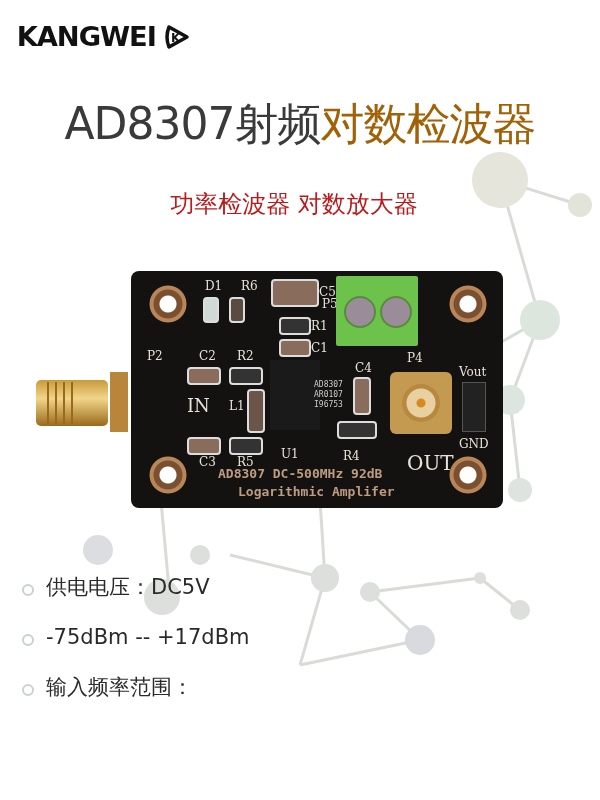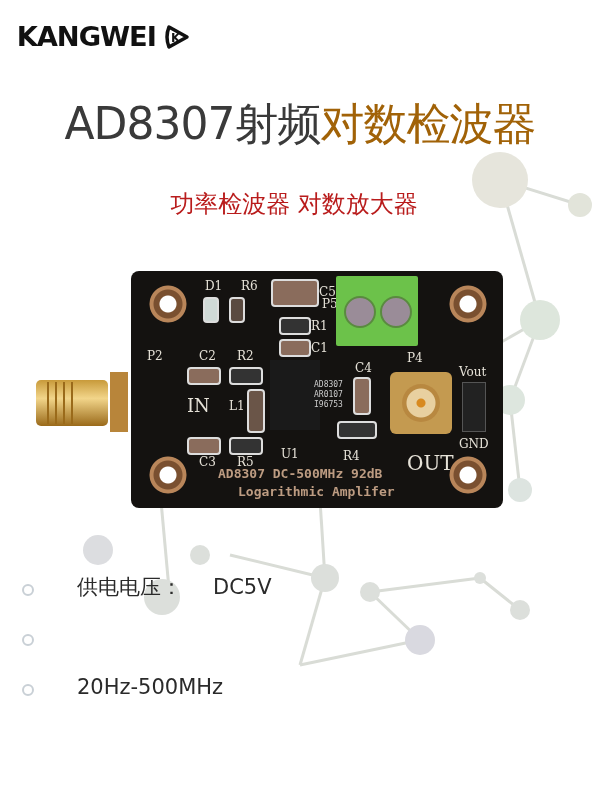--- a/index.html
+++ b/index.html
@@ -19,21 +19,21 @@
     .smd { position:absolute; background:#8a6c5c; border:2px solid #ddd; border-radius:4px; }
     .chip { position:absolute; left:270px; top:360px; width:50px; height:70px; background:#1a1a1a; }
     .chip-text { position:absolute; left:16px; top:20px; color:#ccc; font-size:8px; line-height:10px; font-family:"DejaVu Sans Mono", monospace;margin-left:28px; }
     .terminal { position:absolute; left:336px; top:276px; width:82px; height:70px; background:#6cc24a; border-radius:2px; }
     .screw { position:absolute; top:20px; width:28px; height:28px; border-radius:50%; background:#9a8c98; border:2px solid #5a8a40; }
     .sma-out { position:absolute; left:390px; top:372px; width:62px; height:62px; background:#c49a50; border-radius:6px; }
     .sma-out::after { content:""; position:absolute; left:12px; top:12px; width:38px; height:38px; border-radius:50%; background:radial-gradient(circle, #d88a20 0 4px, #e8d0a0 5px 14px, #b88840 15px); }
     .sma-in { position:absolute; left:34px; top:372px; width:95px; height:60px; }
     .header-pins { position:absolute; left:462px; top:382px; width:22px; height:48px; background:#222; border:1px solid #555; }
     .specs { position:absolute; left:22px; top:562px; }
-    .spec { display:flex; align-items:center; height:50px; font-size:21px; color:#2a2a2a;gap:31px; }
+    .spec { display:flex; align-items:center; height:50px; font-size:21px; color:#2a2a2a; }
     .bullet { width:8px; height:8px; border:2px solid #c9d0d6; border-radius:50%; margin-right:12px; margin-top:6px; }
   </style>
 </head>
 <body>
 
 <svg class="bgnet" viewBox="0 0 600 800">
   <g stroke="#d9dcd6" stroke-width="3" fill="none">
     <line x1="500" y1="180" x2="580" y2="205"></line>
     <line x1="500" y1="180" x2="540" y2="320"></line>
     <line x1="540" y1="320" x2="470" y2="360"></line>
@@ -158,18 +158,19 @@
 <div class="silk-tan" style="left:238px;top:484px">Logarithmic Amplifer</div>
 
 <div class="specs">
   <div class="spec">
     <span class="bullet"></span>
     <span>供电电压：</span>
     <span>DC5V</span>
   </div>
   <div class="spec">
     <span class="bullet"></span>
+    <span>-75dBm -- +17dBm</span>
   </div>
   <div class="spec">
     <span class="bullet"></span>
-    <span>20Hz-500MHz</span>
+    <span>输入频率范围：</span>
   </div>
 </div>
 
 </body></html>

